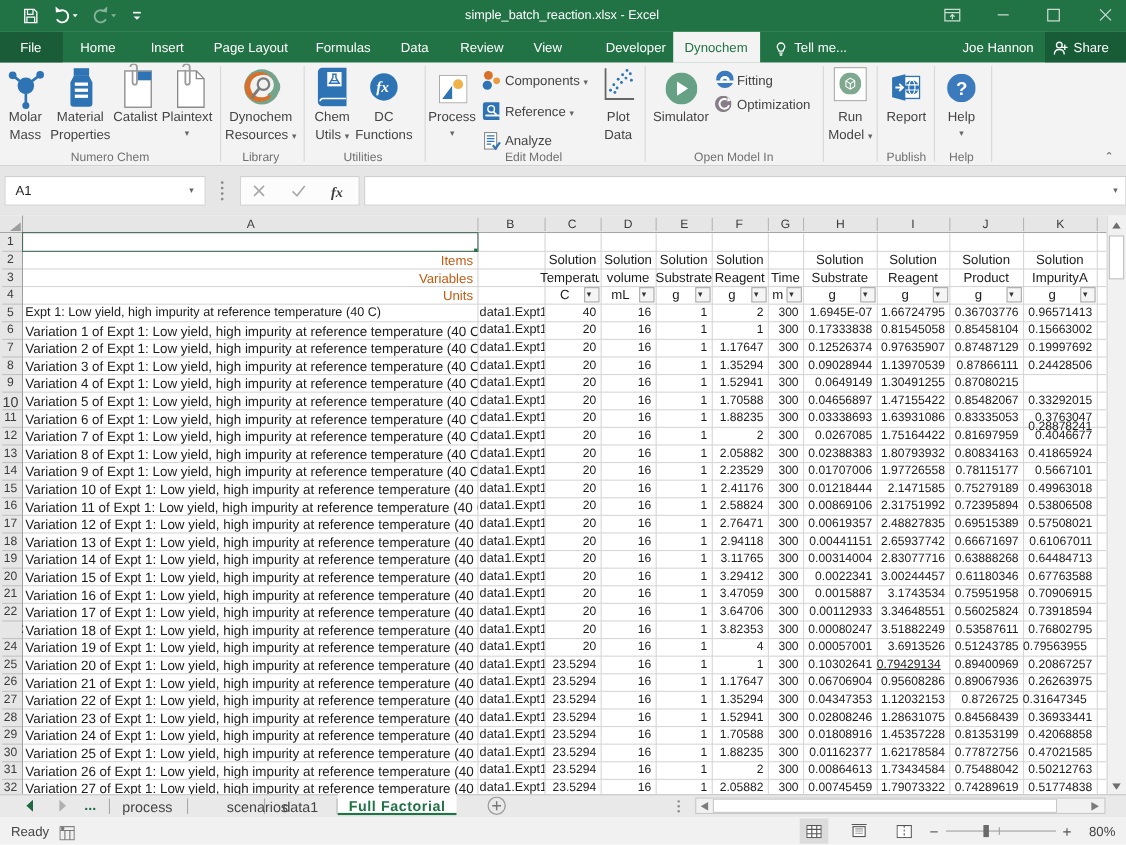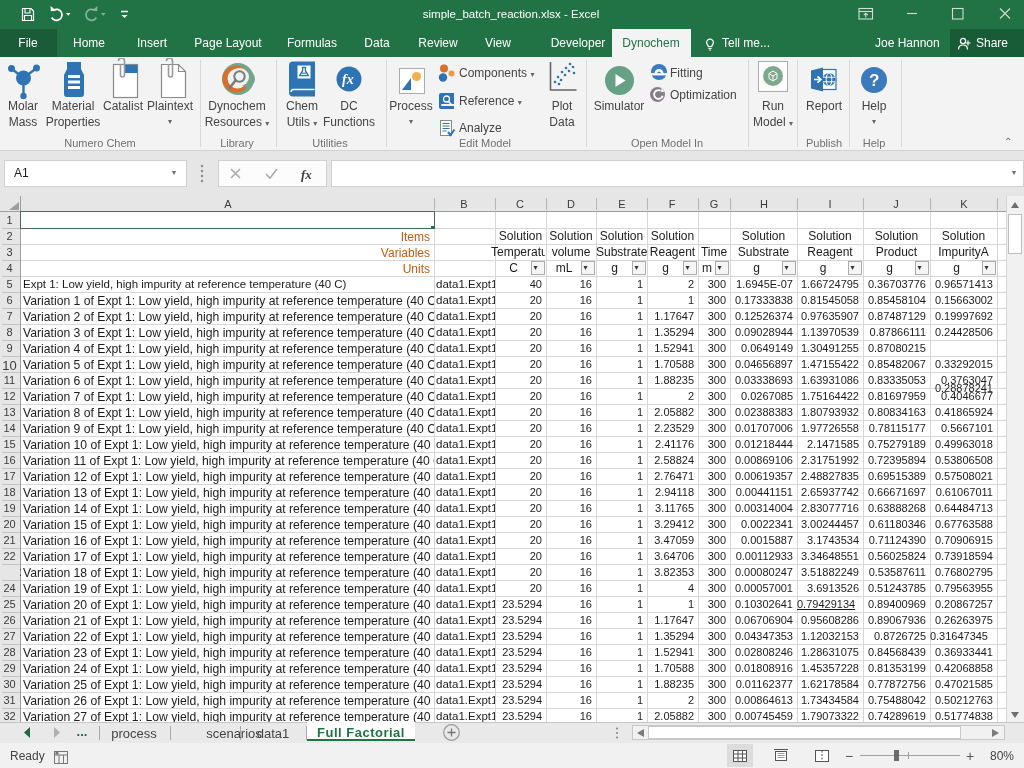--- a/index.html
+++ b/index.html
@@ -610,21 +610,21 @@
 <div class="abs" style="left:930px;top:518px;width:63px;text-align:right;font-size:11px;color:#1c1c1c;white-space:nowrap;">0.67763588</div>
 <div class="abs" style="left:23px;top:534px;width:411px;overflow:hidden;font-size:12.2px;color:#1c1c1c;white-space:nowrap;">Variation 16 of Expt 1: Low yield, high impurity at reference temperature (40 C)</div>
 <div class="abs" style="left:436px;top:534px;width:59px;overflow:hidden;font-size:11.5px;color:#1c1c1c;white-space:nowrap;">data1.Expt1</div>
 <div class="abs" style="left:495px;top:534px;width:47px;text-align:right;font-size:11px;color:#1c1c1c;white-space:nowrap;">20</div>
 <div class="abs" style="left:546px;top:534px;width:46px;text-align:right;font-size:11px;color:#1c1c1c;white-space:nowrap;">16</div>
 <div class="abs" style="left:596px;top:534px;width:47px;text-align:right;font-size:11px;color:#1c1c1c;white-space:nowrap;">1</div>
 <div class="abs" style="left:647px;top:534px;width:47px;text-align:right;font-size:11px;color:#1c1c1c;white-space:nowrap;">3.47059</div>
 <div class="abs" style="left:698px;top:534px;width:28px;text-align:right;font-size:11px;color:#1c1c1c;white-space:nowrap;">300</div>
 <div class="abs" style="left:730px;top:534px;width:63px;text-align:right;font-size:11px;color:#1c1c1c;white-space:nowrap;">0.0015887</div>
 <div class="abs" style="left:797px;top:534px;width:62px;text-align:right;font-size:11px;color:#1c1c1c;white-space:nowrap;">3.1743534</div>
-<div class="abs" style="left:863px;top:534px;width:63px;text-align:right;font-size:11px;color:#1c1c1c;white-space:nowrap;">0.71124390</div>
+<div class="abs" style="left:863px;top:534px;width:63px;text-align:right;font-size:11px;color:#1c1c1c;white-space:nowrap;">0.75951958</div>
 <div class="abs" style="left:930px;top:534px;width:63px;text-align:right;font-size:11px;color:#1c1c1c;white-space:nowrap;">0.70906915</div>
 <div class="abs" style="left:23px;top:550px;width:411px;overflow:hidden;font-size:12.2px;color:#1c1c1c;white-space:nowrap;">Variation 17 of Expt 1: Low yield, high impurity at reference temperature (40 C)</div>
 <div class="abs" style="left:436px;top:550px;width:59px;overflow:hidden;font-size:11.5px;color:#1c1c1c;white-space:nowrap;">data1.Expt1</div>
 <div class="abs" style="left:495px;top:550px;width:47px;text-align:right;font-size:11px;color:#1c1c1c;white-space:nowrap;">20</div>
 <div class="abs" style="left:546px;top:550px;width:46px;text-align:right;font-size:11px;color:#1c1c1c;white-space:nowrap;">16</div>
 <div class="abs" style="left:596px;top:550px;width:47px;text-align:right;font-size:11px;color:#1c1c1c;white-space:nowrap;">1</div>
 <div class="abs" style="left:647px;top:550px;width:47px;text-align:right;font-size:11px;color:#1c1c1c;white-space:nowrap;">3.64706</div>
 <div class="abs" style="left:698px;top:550px;width:28px;text-align:right;font-size:11px;color:#1c1c1c;white-space:nowrap;">300</div>
 <div class="abs" style="left:730px;top:550px;width:63px;text-align:right;font-size:11px;color:#1c1c1c;white-space:nowrap;">0.00112933</div>
 <div class="abs" style="left:797px;top:550px;width:62px;text-align:right;font-size:11px;color:#1c1c1c;white-space:nowrap;">3.34648551</div>
@@ -644,21 +644,21 @@
 <div class="abs" style="left:23px;top:582px;width:411px;overflow:hidden;font-size:12.2px;color:#1c1c1c;white-space:nowrap;">Variation 19 of Expt 1: Low yield, high impurity at reference temperature (40 C)</div>
 <div class="abs" style="left:436px;top:582px;width:59px;overflow:hidden;font-size:11.5px;color:#1c1c1c;white-space:nowrap;">data1.Expt1</div>
 <div class="abs" style="left:495px;top:582px;width:47px;text-align:right;font-size:11px;color:#1c1c1c;white-space:nowrap;">20</div>
 <div class="abs" style="left:546px;top:582px;width:46px;text-align:right;font-size:11px;color:#1c1c1c;white-space:nowrap;">16</div>
 <div class="abs" style="left:596px;top:582px;width:47px;text-align:right;font-size:11px;color:#1c1c1c;white-space:nowrap;">1</div>
 <div class="abs" style="left:647px;top:582px;width:47px;text-align:right;font-size:11px;color:#1c1c1c;white-space:nowrap;">4</div>
 <div class="abs" style="left:698px;top:582px;width:28px;text-align:right;font-size:11px;color:#1c1c1c;white-space:nowrap;">300</div>
 <div class="abs" style="left:730px;top:582px;width:63px;text-align:right;font-size:11px;color:#1c1c1c;white-space:nowrap;">0.00057001</div>
 <div class="abs" style="left:797px;top:582px;width:62px;text-align:right;font-size:11px;color:#1c1c1c;white-space:nowrap;">3.6913526</div>
 <div class="abs" style="left:863px;top:582px;width:63px;text-align:right;font-size:11px;color:#1c1c1c;white-space:nowrap;">0.51243785</div>
-<div class="abs" style="left:930px;top:582px;width:63px;text-align:right;font-size:11px;color:#1c1c1c;white-space:nowrap;">0.79563955</div>
+<div class="abs" style="left:930px;top:582px;width:63px;text-align:left;font-size:11px;color:#1c1c1c;white-space:nowrap;">0.79563955</div>
 <div class="abs" style="left:23px;top:598px;width:411px;overflow:hidden;font-size:12.2px;color:#1c1c1c;white-space:nowrap;">Variation 20 of Expt 1: Low yield, high impurity at reference temperature (40 C)</div>
 <div class="abs" style="left:436px;top:598px;width:59px;overflow:hidden;font-size:11.5px;color:#1c1c1c;white-space:nowrap;">data1.Expt1</div>
 <div class="abs" style="left:495px;top:598px;width:47px;text-align:right;font-size:11px;color:#1c1c1c;white-space:nowrap;">23.5294</div>
 <div class="abs" style="left:546px;top:598px;width:46px;text-align:right;font-size:11px;color:#1c1c1c;white-space:nowrap;">16</div>
 <div class="abs" style="left:596px;top:598px;width:47px;text-align:right;font-size:11px;color:#1c1c1c;white-space:nowrap;">1</div>
 <div class="abs" style="left:647px;top:598px;width:47px;text-align:right;font-size:11px;color:#1c1c1c;white-space:nowrap;">1</div>
 <div class="abs" style="left:698px;top:598px;width:28px;text-align:right;font-size:11px;color:#1c1c1c;white-space:nowrap;">300</div>
 <div class="abs" style="left:730px;top:598px;width:63px;text-align:right;font-size:11px;color:#1c1c1c;white-space:nowrap;">0.10302641</div>
 <div class="abs" style="left:797px;top:598px;width:62px;text-align:left;font-size:11px;color:#1c1c1c;white-space:nowrap;text-decoration:underline;">0.79429134</div>
 <div class="abs" style="left:863px;top:598px;width:63px;text-align:right;font-size:11px;color:#1c1c1c;white-space:nowrap;">0.89400969</div>

